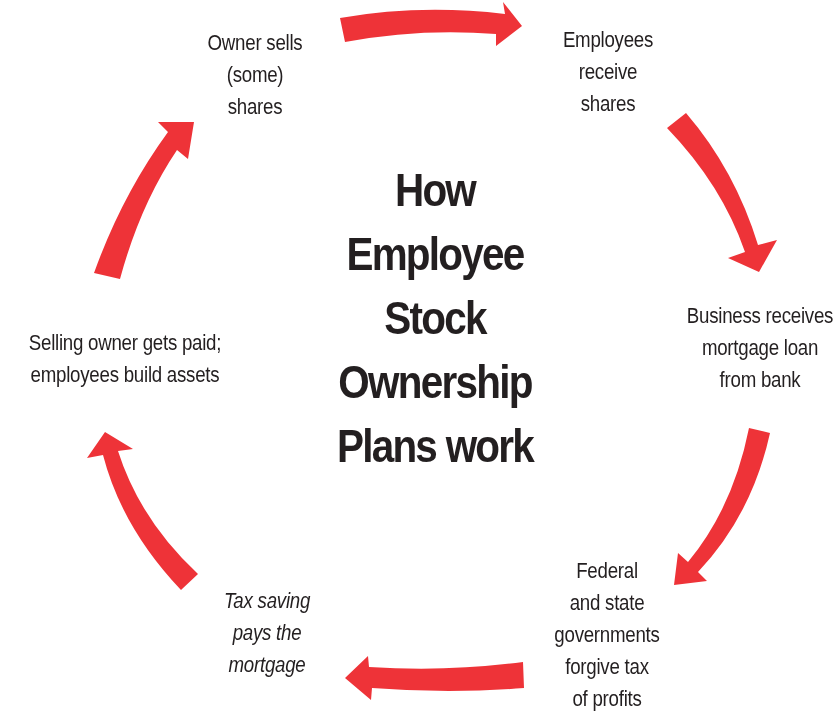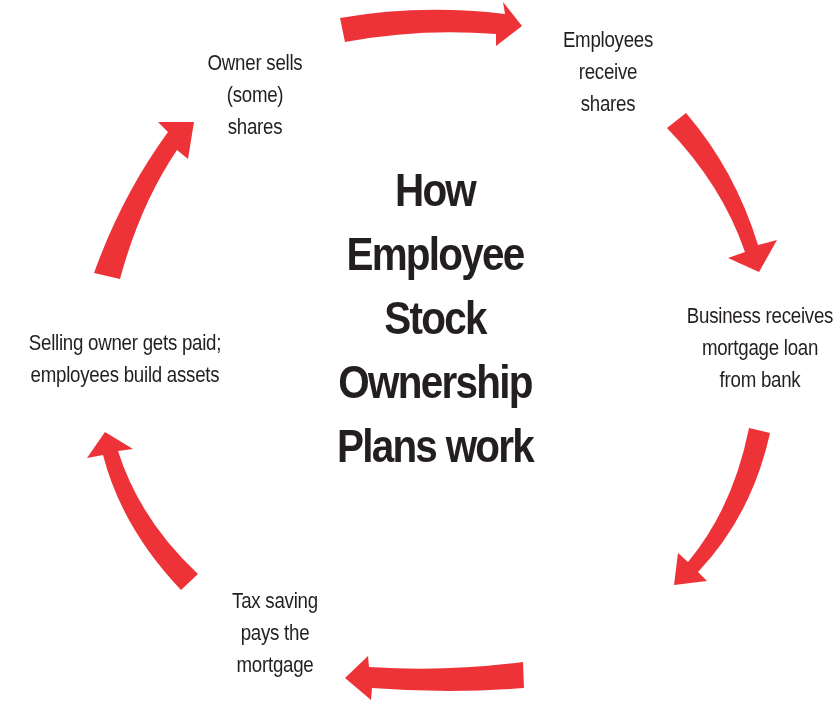--- a/index.html
+++ b/index.html
@@ -85,31 +85,38 @@
     <span class="line">receive</span>
     <span class="line">shares</span>
   </div>
 
   <div class="label" style="left:660px; top:300px; width:200px;">
     <span class="line">Business receives</span>
     <span class="line">mortgage loan</span>
     <span class="line">from bank</span>
   </div>
 
+  <div class="label" style="left:527px; top:555px; width:160px;">
+    <span class="line">Federal</span>
+    <span class="line">and state</span>
+    <span class="line">governments</span>
+    <span class="line">forgive tax</span>
+    <span class="line">of profits</span>
+  </div>
 
-  <div class="label" style="left:195px; top:585px; width:160px;">
+  <div class="label" style="left:187px; top:585px; width:160px;font-style:italic;">
     <span class="line">Tax saving</span>
     <span class="line">pays the</span>
     <span class="line">mortgage</span>
   </div>
 
   <div class="label" style="left:-15px; top:327px; width:280px;">
     <span class="line">Selling owner gets paid;</span>
     <span class="line">employees build assets</span>
   </div>
 
-  <div class="label" style="left:175px; top:27px; width:160px;margin-top:20px;">
+  <div class="label" style="left:175px; top:27px; width:160px;">
     <span class="line">Owner sells</span>
     <span class="line">(some)</span>
     <span class="line">shares</span>
   </div>
 
 </div>
 
 </body></html>

